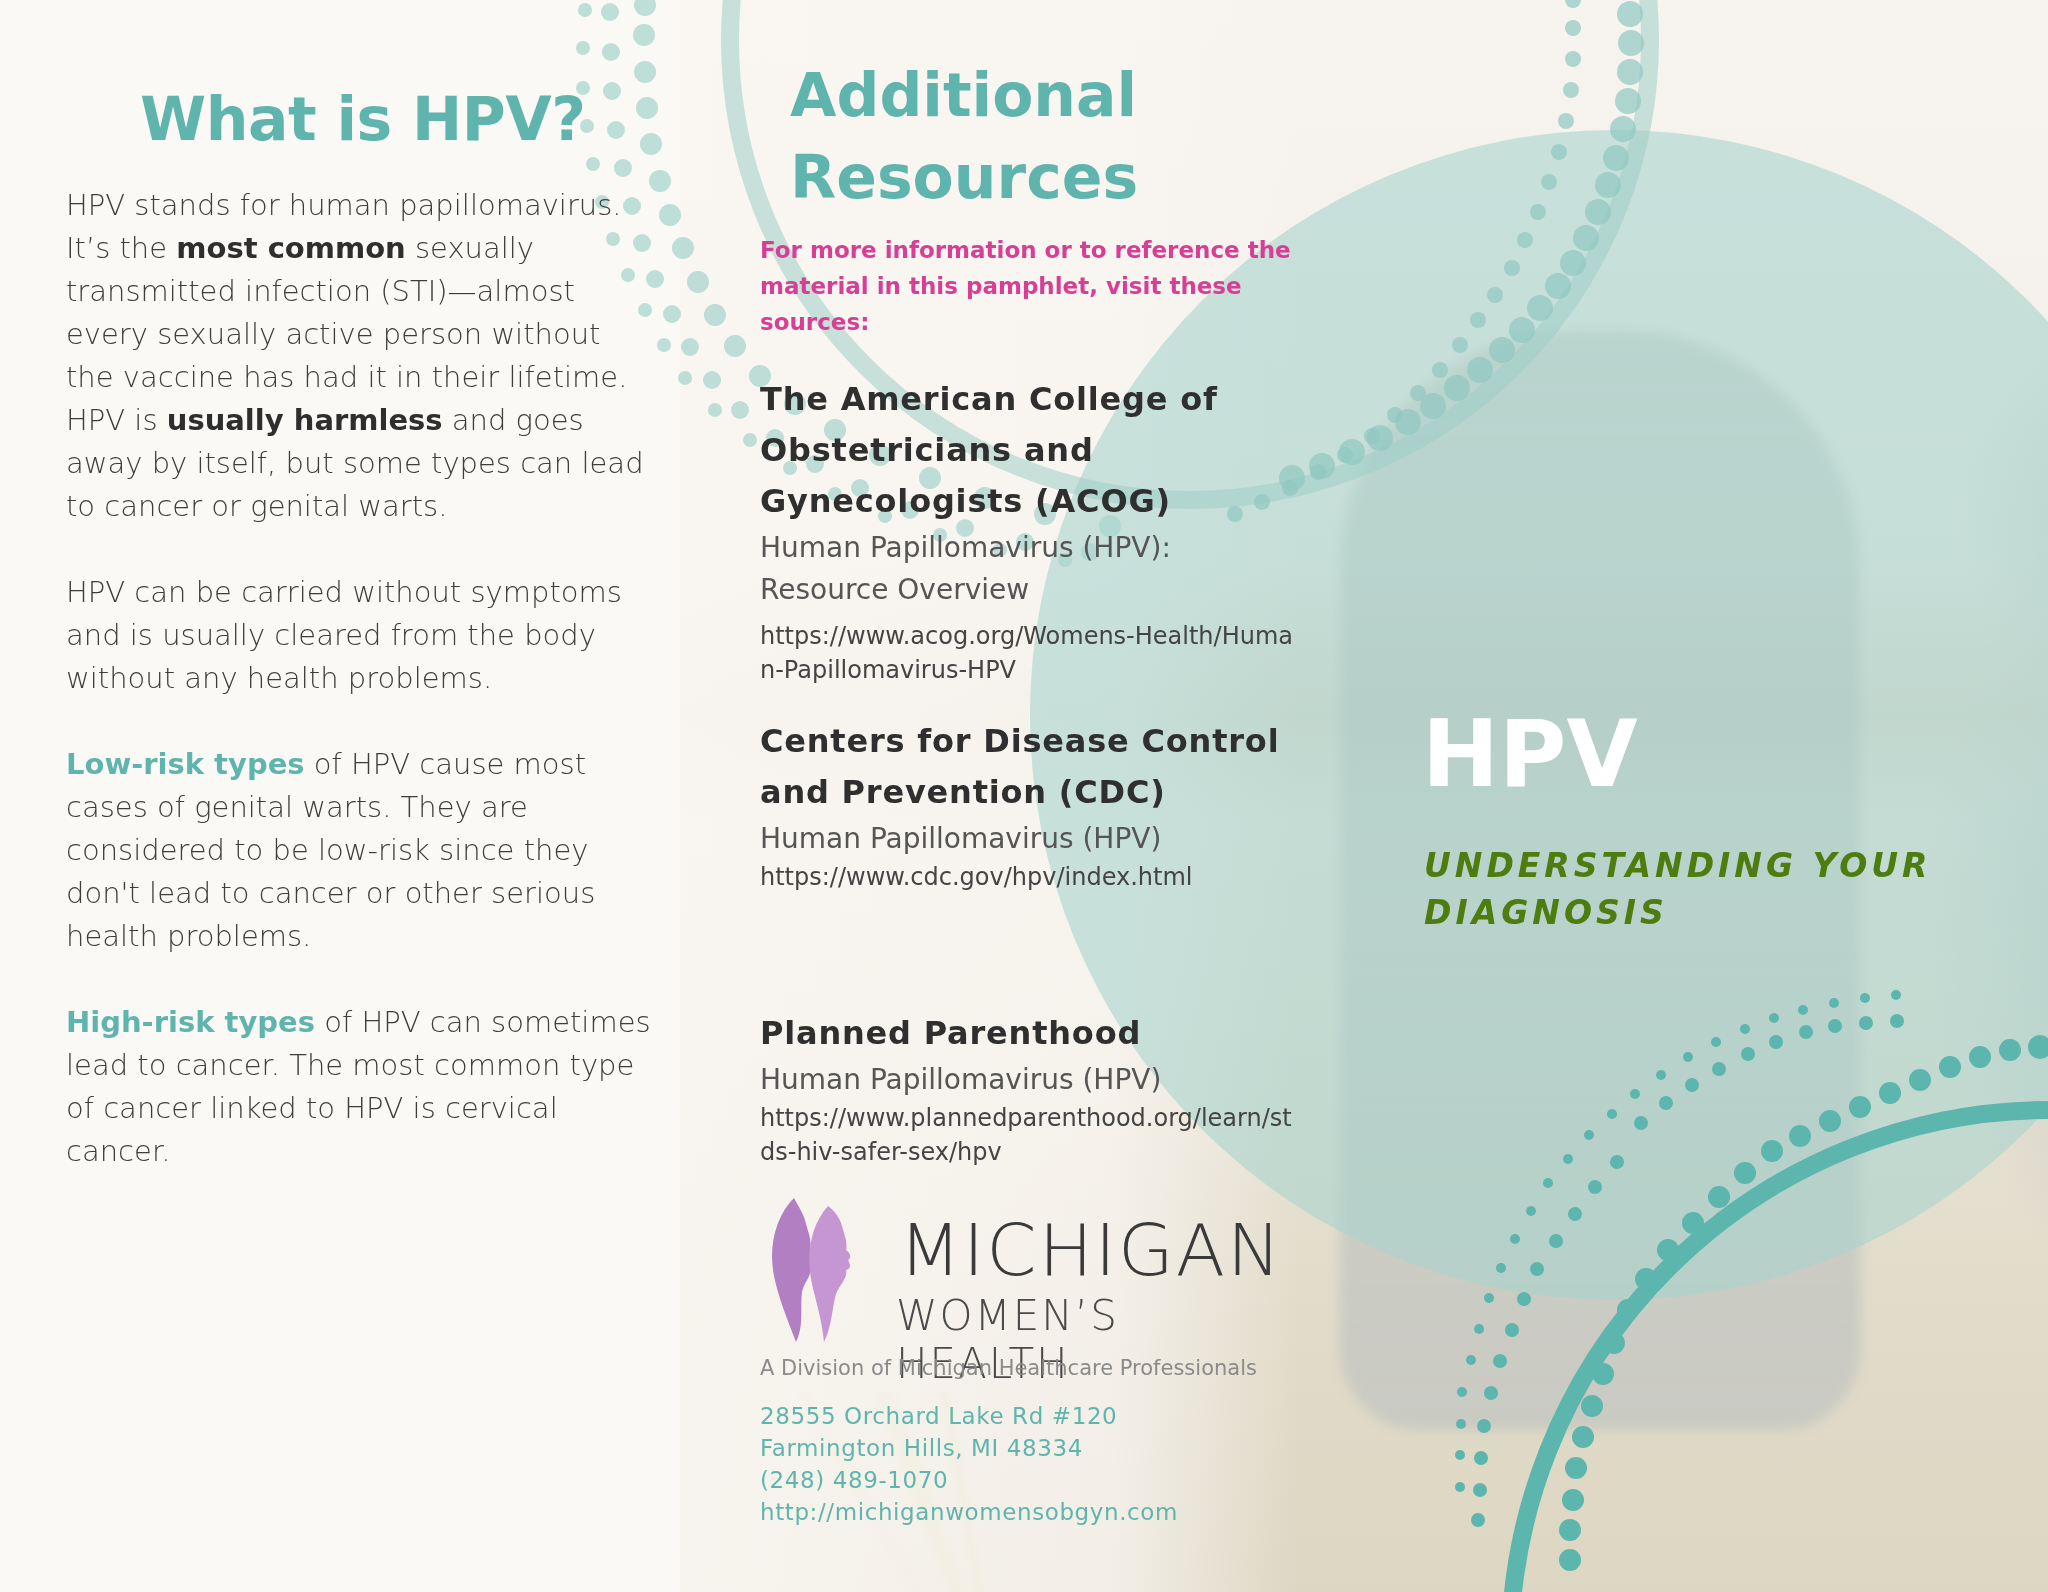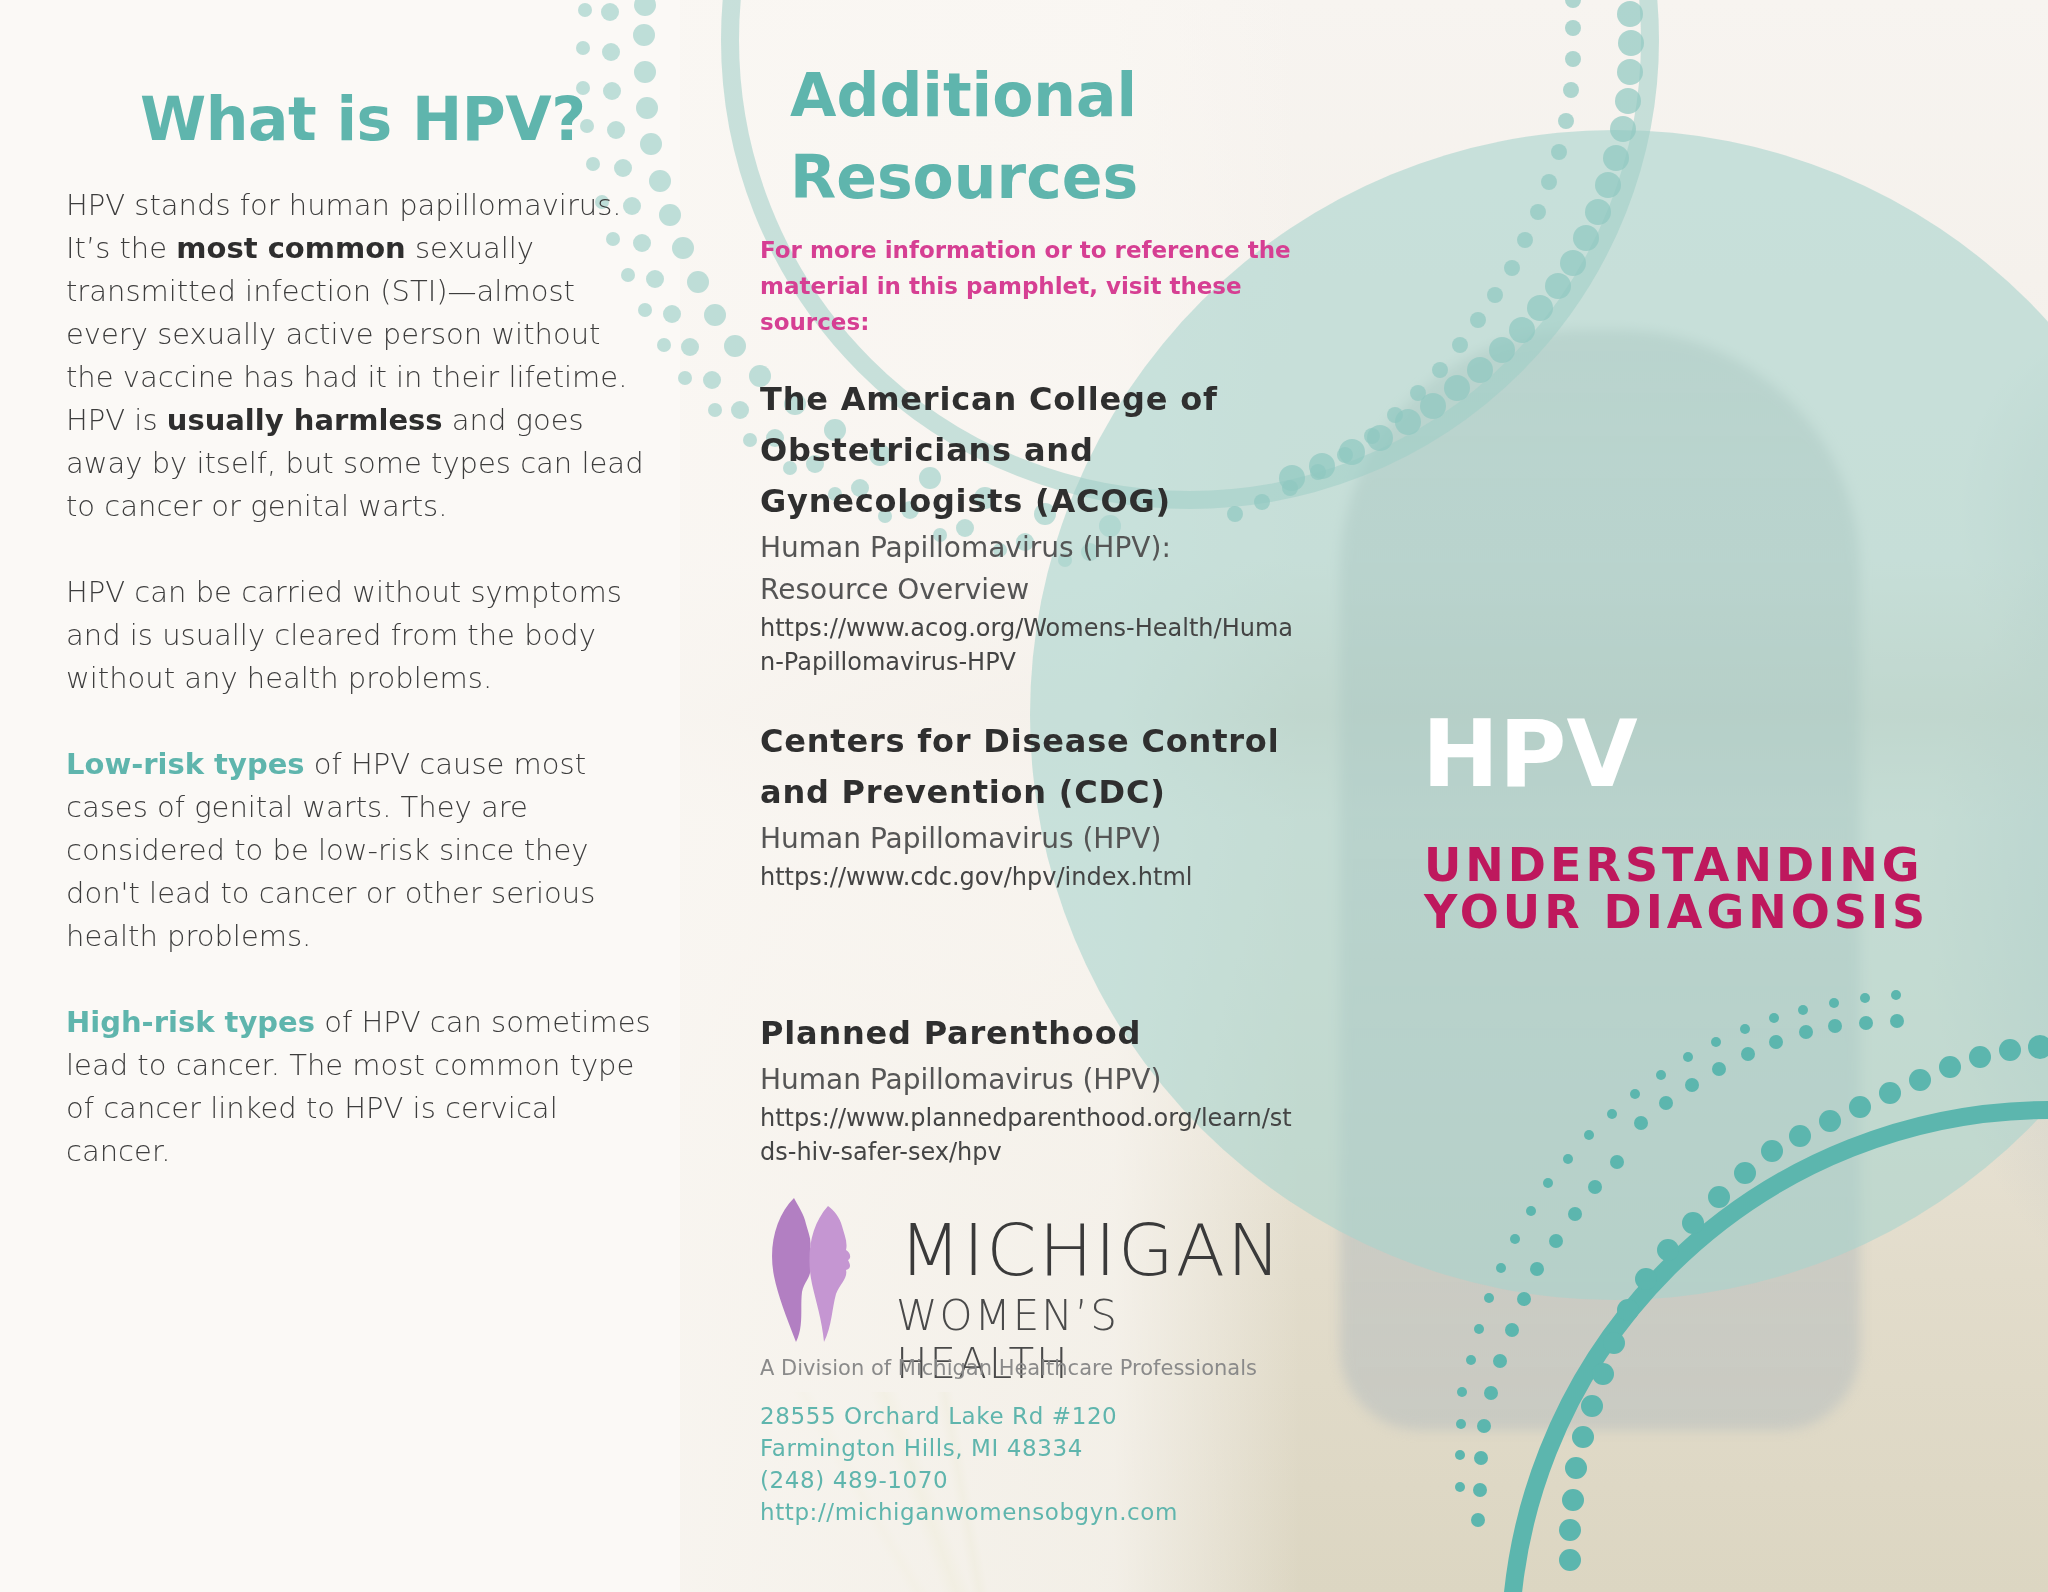--- a/index.html
+++ b/index.html
@@ -96,21 +96,21 @@
       font-size: 23px; line-height: 32px; color: #5fb5ad; letter-spacing: 0.6px;
     }
 
     
     .cover-title {
       position: absolute; left: 1422px; top: 700px;
       font-weight: bold; font-size: 92px; color: #ffffff; line-height: 110px;
     }
     .cover-sub {
       position: absolute; left: 1424px; top: 842px; width: 560px;
-      font-weight: bold; font-size: 46px; line-height: 47px; color: #be185d; letter-spacing: 4px;
+      font-weight: bold; font-size: 33px; line-height: 47px; color: #4d7c0f; letter-spacing: 4px; font-style: italic;
     }
   </style>
 </head>
 <body>
 
 <div class="panel-left"></div>
 <div class="panel-photo">
   <div class="hills"></div>
   <div class="figure"></div>
   <div class="grass"></div>
@@ -317,21 +317,21 @@
 
 <h2 class="res-title">
   <span>Additional</span><br>
   <span>Resources</span>
 </h2>
 <div class="res-intro">For more information or to reference the material in this pamphlet, visit these sources:</div>
 
 <div class="resource res-1">
   <div class="org">The American College of Obstetricians and Gynecologists (ACOG)</div>
   <div class="doc">Human Papillomavirus (HPV): Resource Overview</div>
-  <div class="url" style="word-break: break-all;">https://www.acog.org/Womens-Health/Human-Papillomavirus-HPV</div>
+  <div class="url" style="word-break: break-all; margin-top: 8px;">https://www.acog.org/Womens-Health/Human-Papillomavirus-HPV</div>
 </div>
 <div class="resource res-2">
   <div class="org">Centers for Disease Control and Prevention (CDC)</div>
   <div class="doc">Human Papillomavirus (HPV)</div>
   <div class="url">https://www.cdc.gov/hpv/index.html</div>
 </div>
 <div class="resource res-3">
   <div class="org">Planned Parenthood</div>
   <div class="doc">Human Papillomavirus (HPV)</div>
   <div class="url" style="word-break: break-all;">https://www.plannedparenthood.org/learn/stds-hiv-safer-sex/hpv</div>

